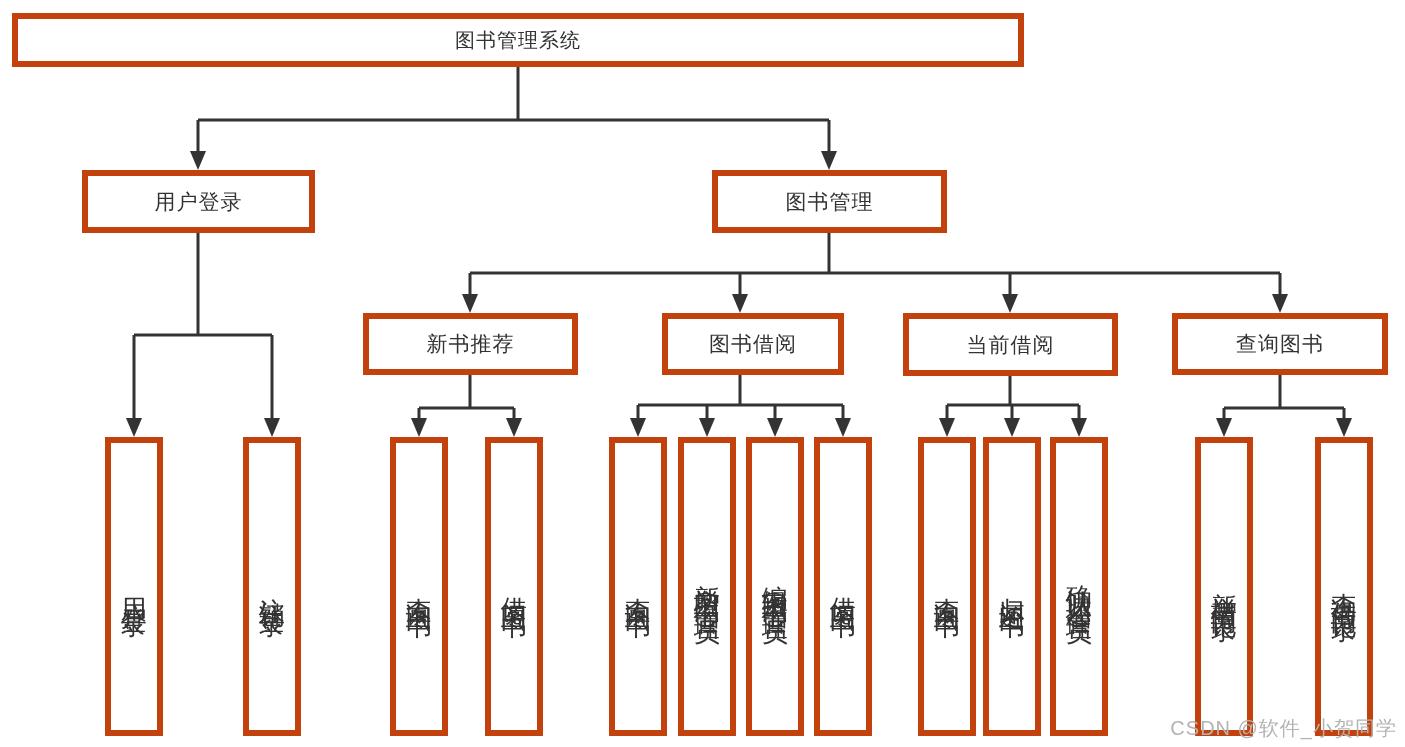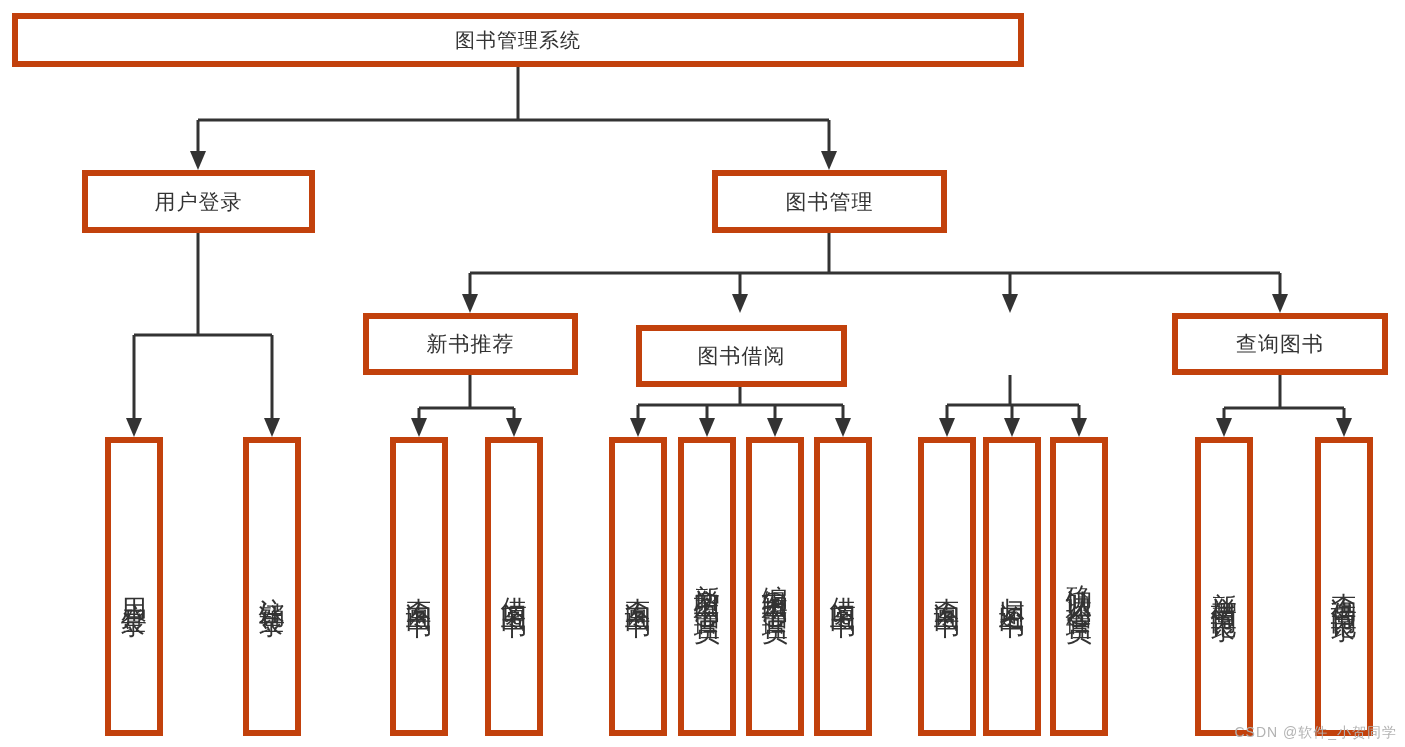--- a/index.html
+++ b/index.html
@@ -59,21 +59,21 @@
     text-orientation: mixed;
     font-size: 26px;
     letter-spacing: 5px;
     line-height: 1.1;
     white-space: nowrap;
   }
   .watermark {
     position: absolute;
     right: 8px;
     bottom: 5px;
-    font-size: 14px;
+    font-size: 20px;
     color: #b3b3b3;
     letter-spacing: 1px;
     z-index: 3;
     white-space: nowrap;
   }
 </style>
 </head>
 <body>
 
 <div class="canvas">
@@ -161,22 +161,25 @@
   <div class="node h-node" style="left:82px; top:170px; width:233px; height:63px;">
     <span>用户登录</span>
   </div>
   <div class="node h-node" style="left:712px; top:170px; width:235px; height:63px;">
     <span>图书管理</span>
   </div>
 
   <div class="node h-node" style="left:363px; top:313px; width:215px; height:62px;">
     <span>新书推荐</span>
   </div>
-  <div class="node h-node" style="left:636px; top:313px; width:211px; height:62px;margin-top:12px;">
+  <div class="node h-node" style="left:662px; top:313px; width:182px; height:62px;">
     <span>图书借阅</span>
+  </div>
+  <div class="node h-node" style="left:903px; top:313px; width:215px; height:63px;">
+    <span>当前借阅</span>
   </div>
   <div class="node h-node" style="left:1172px; top:313px; width:216px; height:62px;">
     <span>查询图书</span>
   </div>
 
   <div class="node v-node" style="left:105px;">
     <span class="v-label">用户登录</span>
   </div>
   <div class="node v-node" style="left:243px;">
     <span class="v-label">注销登录</span>

